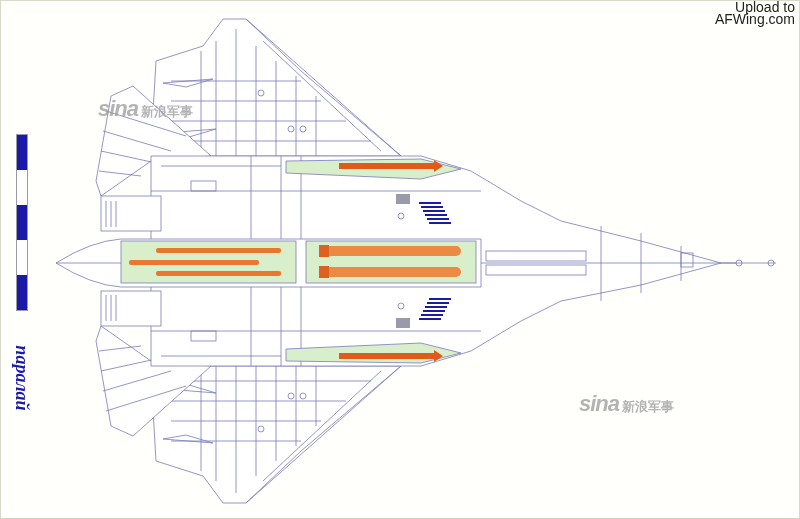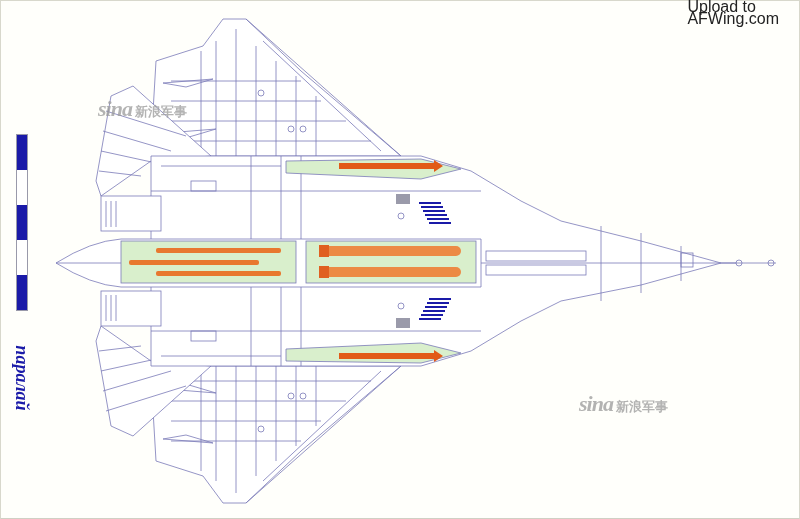--- a/index.html
+++ b/index.html
@@ -1,26 +1,26 @@
 <!DOCTYPE html>
 <html><head>
   <meta charset="utf-8">
   <style>
     html, body { margin: 0; padding: 0; }
     body { width: 800px; height: 519px; overflow: hidden; background: #fdfdf9; font-family: "Liberation Sans", sans-serif; }
     .frame { position: absolute; left: 0; top: 0; width: 798px; height: 517px; border: 1px solid #d8d8cc; border-bottom: 2px solid #d0d0c4; background: #fffffb; }
-    .upload { position: absolute; right: 20px; top: 0; text-align: left; font-size: 16px; line-height: 12px; color: #222; }
+    .upload { position: absolute; right: 4px; top: 0; text-align: right; font-size: 14px; line-height: 12px; color: #222; }
     .scale { position: absolute; left: 15px; top: 133px; width: 10px; height: 175px; border: 1px solid #99a; }
     .scale div { height: 35px; }
     .scale .blue { background: #1a1aa8; }
     .scale .white { background: #fff; }
     .vert-label { position: absolute; left: 5px; top: 322px; width: 30px; height: 110px; }
     .vert-label span { position: absolute; left: 50%; top: 50%; transform: translate(-50%, -50%) rotate(90deg); font-style: italic; font-weight: bold; font-size: 18px; color: #1a1aa8; white-space: nowrap; font-family: "Liberation Serif", serif; }
     .wm { position: absolute; color: #9a9a9a; opacity: 0.75; font-weight: bold; font-style: italic; white-space: nowrap; }
-    .wm .logo { font-size: 22px; letter-spacing: -1px; font-family: Liberation Serif, serif; }
+    .wm .logo { font-size: 22px; letter-spacing: -1px; font-family: Liberation Sans, sans-serif; }
     .wm .cn { font-size: 13px; font-style: normal; margin-left: 3px; text-align: right; }
     svg.drawing { position: absolute; left: 0; top: 0; }
   </style>
 </head>
 <body>
 
 <div class="frame">
 
   <div class="upload">
     <div>Upload to</div>

